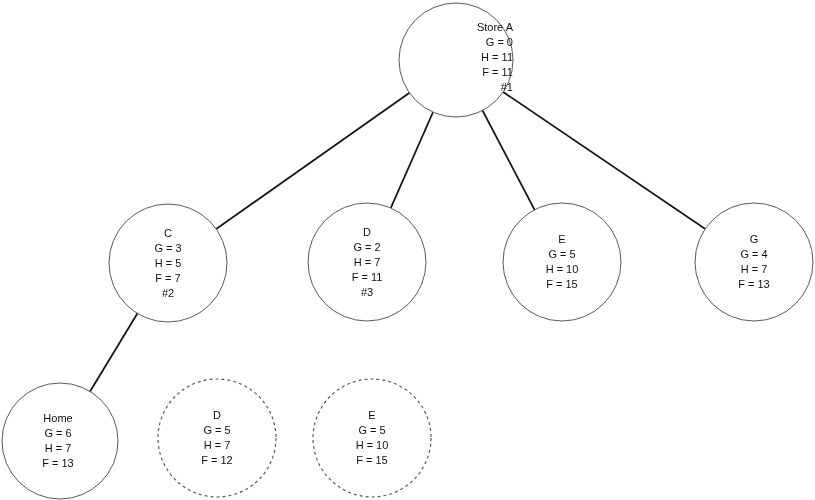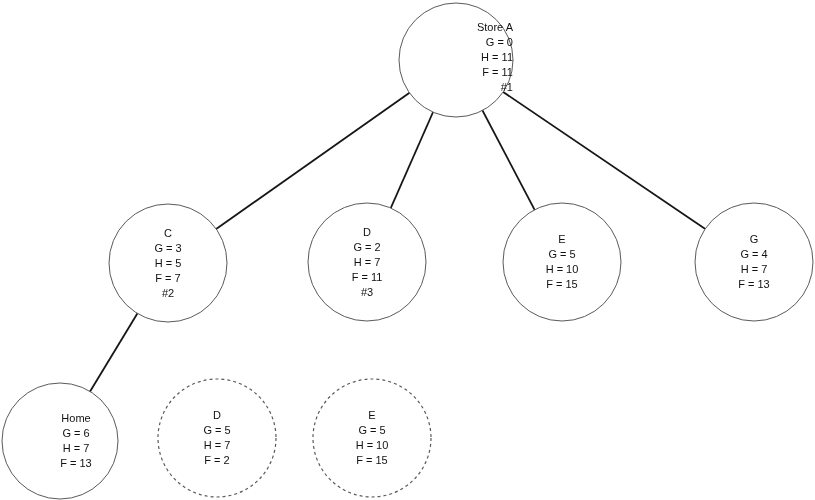--- a/index.html
+++ b/index.html
@@ -89,32 +89,32 @@
     <div class="line">F = 15</div>
   </div>
 
   <div class="node" style="left:695px; top:203px; width:118px; height:118px;">
     <div class="line title">G</div>
     <div class="line">G = 4</div>
     <div class="line">H = 7</div>
     <div class="line">F = 13</div>
   </div>
 
-  <div class="node" style="left:18px; top:383px; width:116px; height:116px;justify-content:center;">
+  <div class="node" style="left:0; top:383px; width:116px; height:116px;justify-content:center;">
     <div class="line title">Home</div>
     <div class="line">G = 6</div>
     <div class="line">H = 7</div>
     <div class="line">F = 13</div>
   </div>
 
   <div class="node" style="left:158px; top:379px; width:118px; height:118px;">
     <div class="line title">D</div>
     <div class="line">G = 5</div>
     <div class="line">H = 7</div>
-    <div class="line">F = 2</div>
+    <div class="line">F = 12</div>
   </div>
 
   <div class="node" style="left:313px; top:379px; width:118px; height:118px;">
     <div class="line title">E</div>
     <div class="line">G = 5</div>
     <div class="line">H = 10</div>
     <div class="line">F = 15</div>
   </div>
 
 </div>

